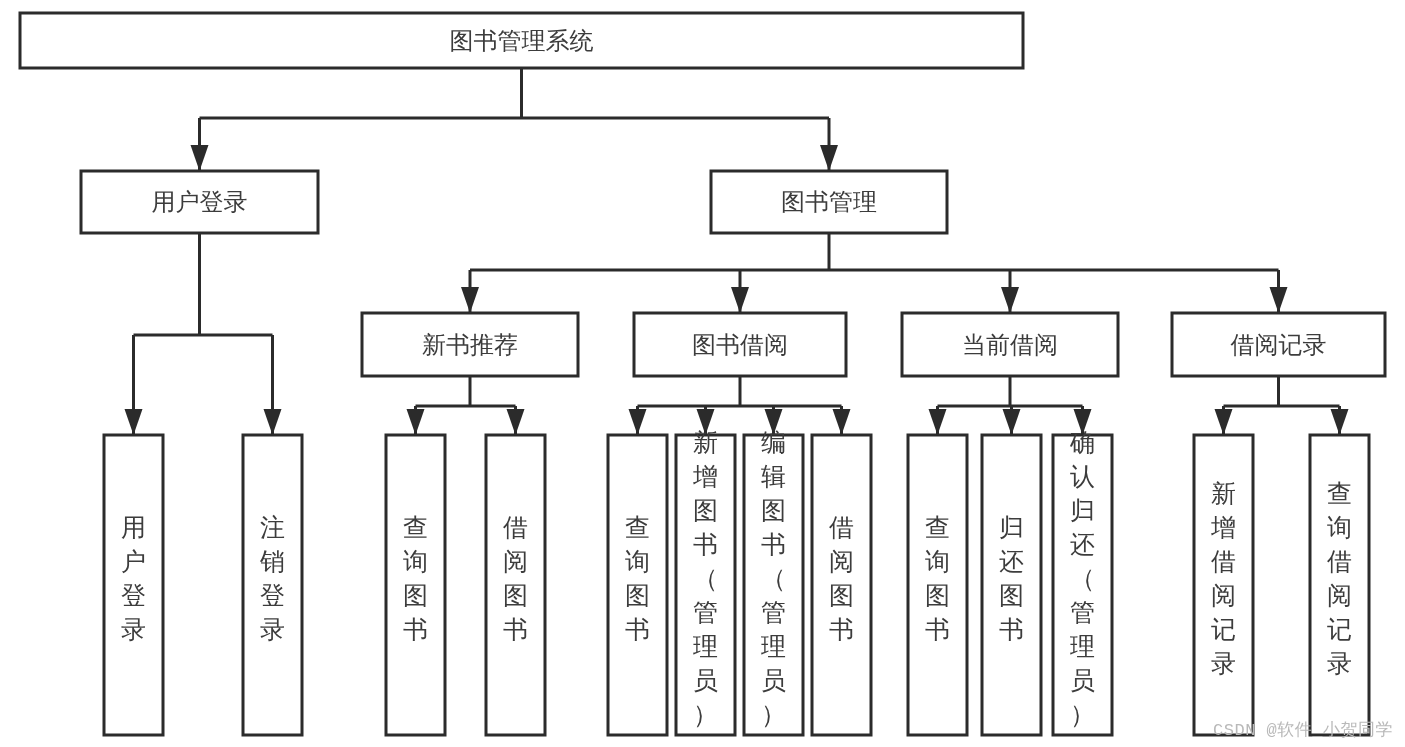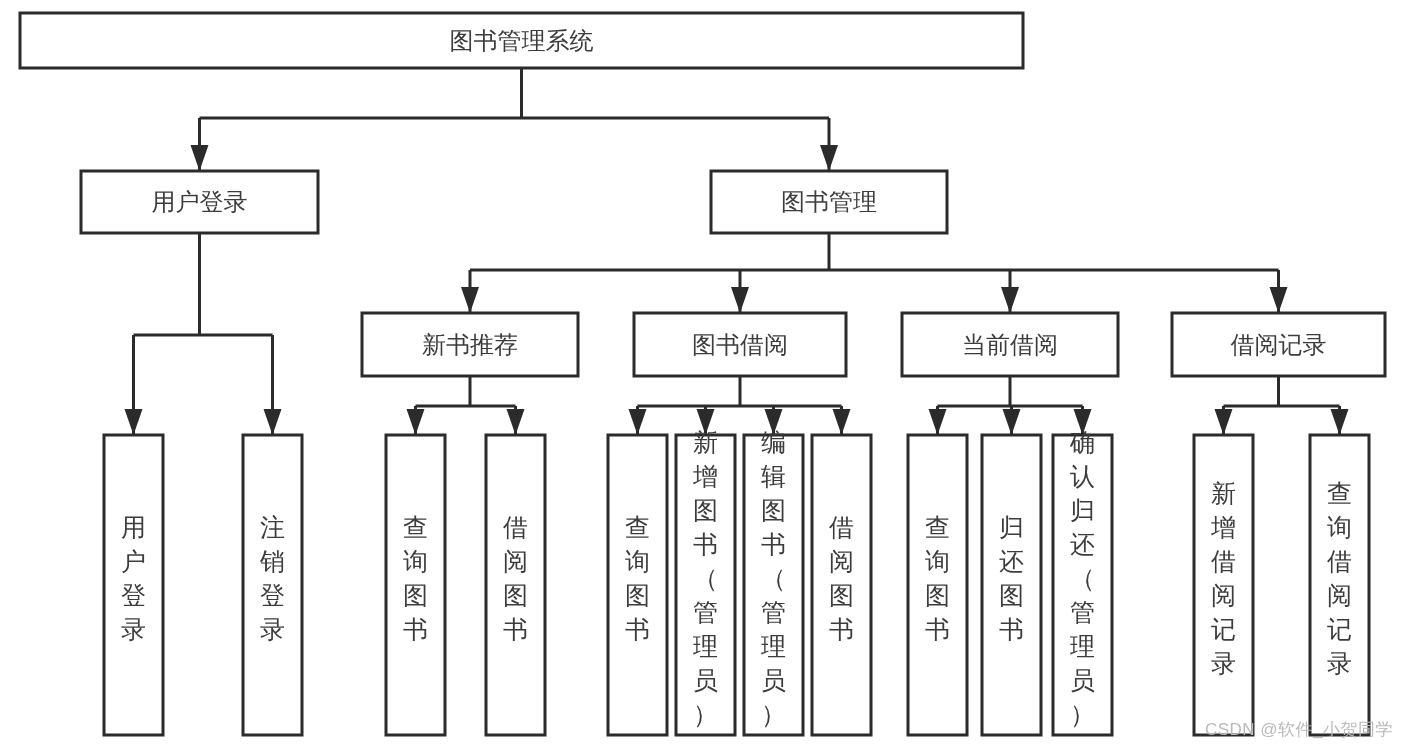--- a/index.html
+++ b/index.html
@@ -44,21 +44,21 @@
     stroke-linecap: butt;
   }
   .arrowhead {
     fill: #2b2b2b;
     stroke: none;
   }
   .watermark {
     position: absolute;
     right: 12px;
     bottom: 6px;
-    font-family: Liberation Sans, sans-serif;
+    font-family: Liberation Mono, monospace;
     font-size: 17px;
     color: #b9b9b9;
     white-space: nowrap;
     letter-spacing: 0.5px;
     user-select: none;
   }
 </style>
 </head>
 <body>
 

